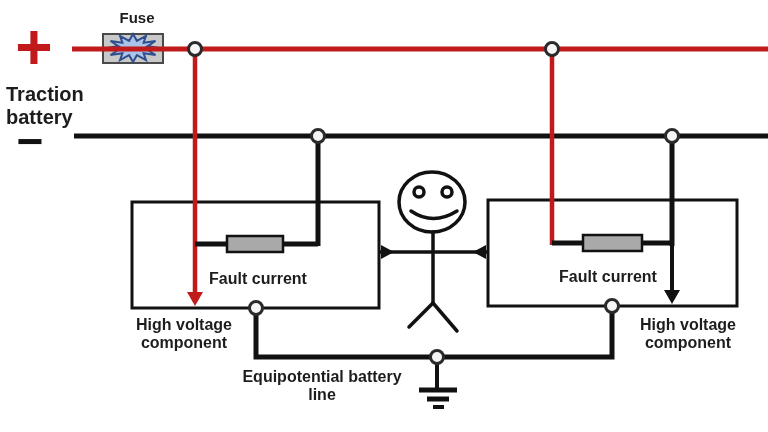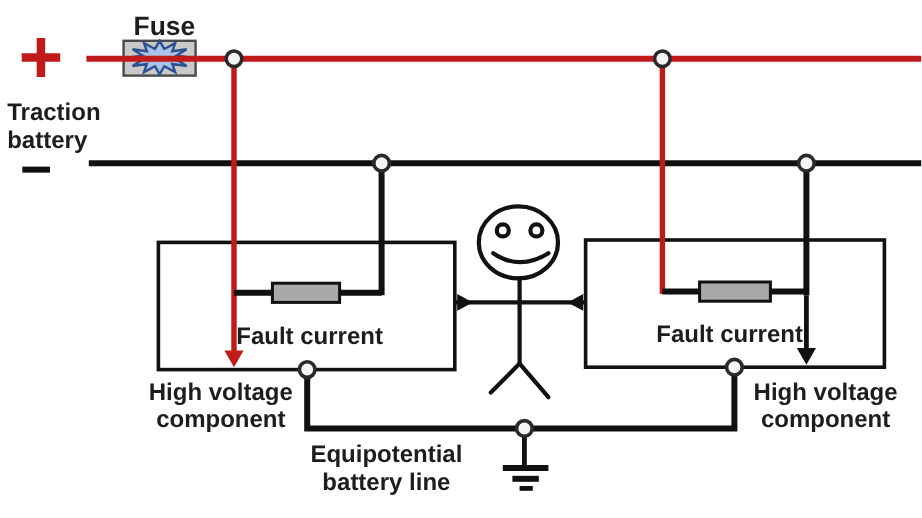--- a/index.html
+++ b/index.html
@@ -3,21 +3,21 @@
 <meta charset="utf-8">
 <style>
   html,body{margin:0;padding:0;background:#fff;}
   #stage{
     position:relative;width:768px;height:432px;background:var(--background,#fff);
     font-family:"Liberation Sans","DejaVu Sans",sans-serif;overflow:hidden;
   }
   #diagram{position:absolute;left:0;top:0;}
   .lbl{
     position:absolute;color:var(--text,#1d1d1d);font-weight:700;
-    font-size:20px;line-height:1.13;text-align:center;white-space:normal;
+    font-size:16px;line-height:1.13;text-align:center;white-space:normal;
   }
   .lbl.left-align{text-align:left;}
   .sym{position:absolute;font-weight:700;text-align:center;}
   #plus-sym{left:2px;top:13px;width:64px;font-size:64px;line-height:68px;color:var(--wire-positive,#c01a1a);}
   #minus-sym{left:6px;top:118px;width:48px;font-size:46px;line-height:46px;color:#111;}
   
   .wire-pos{stroke:var(--wire-positive,#c01a1a);}
   .wire-neg{stroke:var(--wire-negative,#111);}
   .fill-pos{fill:var(--wire-positive,#c01a1a);}
   .fill-neg{fill:var(--wire-negative,#111);}
@@ -86,21 +86,21 @@
 
     <circle cx="195" cy="49" r="6.5" class="node"></circle>
     <circle cx="552" cy="49" r="6.5" class="node"></circle>
     <circle cx="318" cy="136" r="6.5" class="node"></circle>
     <circle cx="672" cy="136" r="6.5" class="node"></circle>
     <circle cx="256" cy="308" r="6.5" class="node"></circle>
     <circle cx="612" cy="306" r="6.5" class="node"></circle>
     <circle cx="437" cy="357" r="6.5" class="node"></circle>
   </svg>
 
-  <div class="lbl" style="left:97px;top:10px;width:80px;font-size:22px;">Fuse</div>
+  <div class="lbl" style="left:97px;top:10px;width:80px;font-size:15px;">Fuse</div>
 
   <div class="sym" id="plus-sym">+</div>
 
   <div class="lbl left-align" style="left:6px;top:83px;width:80px;font-size:20px;">Traction battery</div>
 
   <div class="sym" id="minus-sym">−</div>
 
   <div class="lbl" style="left:183px;top:270px;width:150px;">Fault current</div>
 
   <div class="lbl" style="left:533px;top:268px;width:150px;">Fault current</div>

